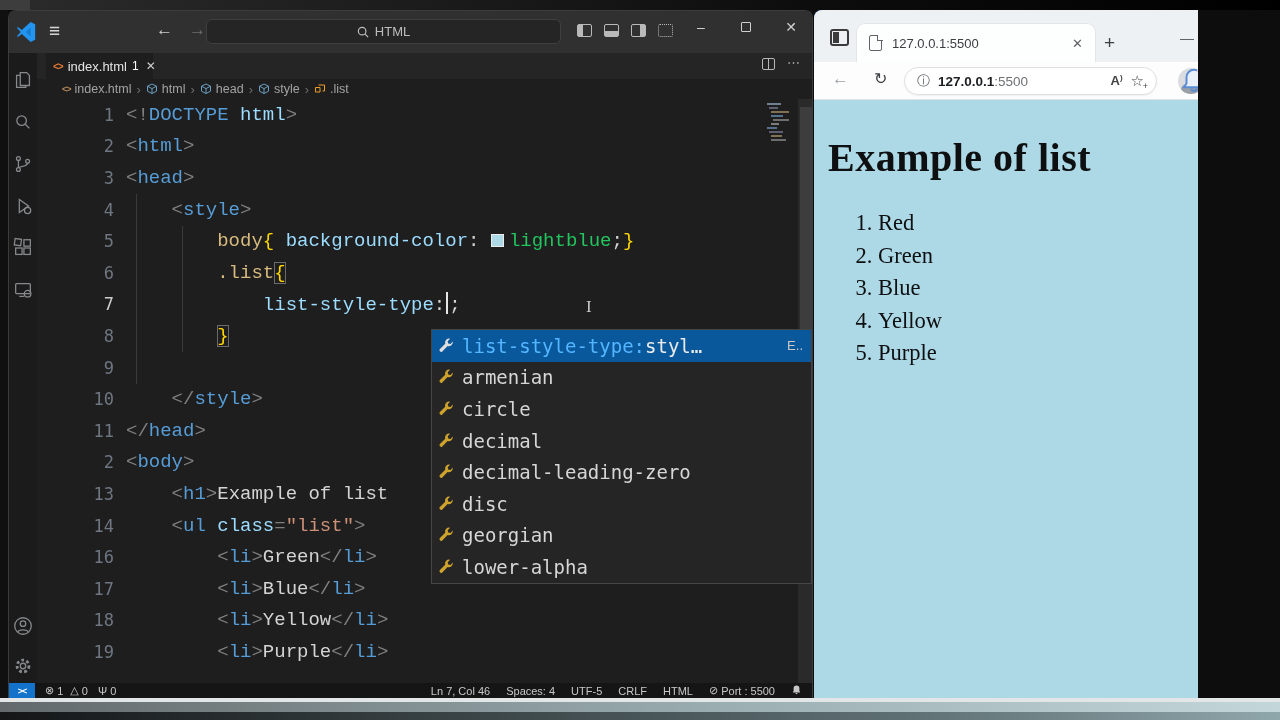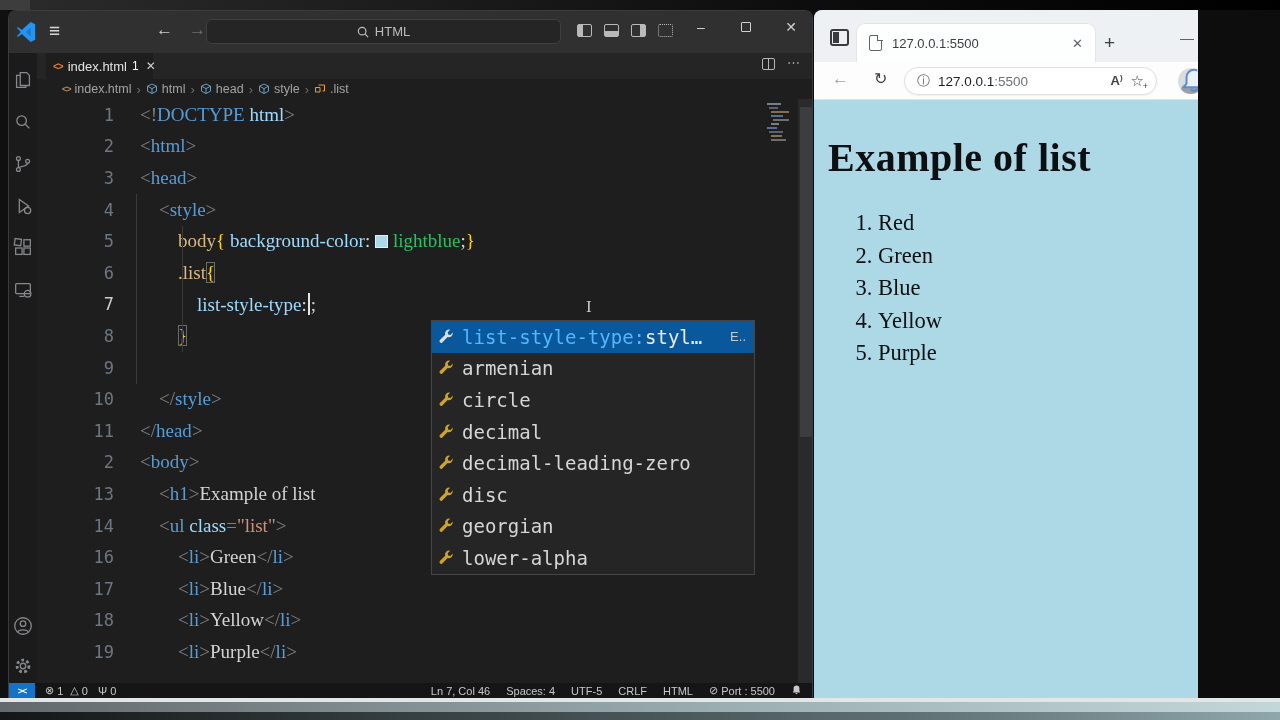--- a/index.html
+++ b/index.html
@@ -61,37 +61,37 @@
                  font-size:12.5px; color:#a3a3a3; }
   .crumb { display:flex; align-items:center; gap:4px; }
   .crumb-sep { color:#6d6d6d; font-size:13px; }
   .crumb .angle-ic { color:#b98b5a; font-size:9px; font-weight:bold; letter-spacing:-1px; }
   .cube { width:12px; height:12px; }
 
   .editor { position:absolute; left:28px; top:88px; width:777px; height:585px; background:#1e1e1e; overflow:hidden; }
   .line { display:flex; height:31.6px; align-items:center; }
   .ln { flex:0 0 77px; text-align:right; color:#6e7681; font-family:"DejaVu Sans Mono", monospace; font-size:17px; }
   .ln.active { color:#cccccc; }
-  .code { margin-left:26px; white-space:pre; font-family:Liberation Serif, serif; font-size:19px; }
+  .code { margin-left:12px; white-space:pre; font-family:Liberation Mono, monospace; font-size:19px; }
   .pun{color:#808080} .tag{color:#569cd6} .attr{color:#9cdcfe} .str{color:#ce9178}
   .sel{color:#d7ba7d} .prop{color:#9cdcfe} .val{color:#22c55e} .pln{color:#d4d4d4}
   .brc{color:#ffd700}
   .brm{color:#ffd700; outline:1px solid #6b6b6b; outline-offset:-1px;}
   .cur{display:inline-block;width:2px;height:22px;background:#e6e6e6;vertical-align:-4px;margin:0 1px 0 1px;}
   .swatch{display:inline-block;width:13px;height:13px;background:#add8e6;border:1px solid #ececec;margin:0 5px -1px 0;}
   .iguide { position:absolute; width:1px; background:#3a3a3a; }
   .ig1 { left:99px; top:95px; height:190px; }
   .ig2 { left:145px; top:127px; height:126px; }
   .minimap { position:absolute; left:730px; top:3px; width:28px; height:42px; opacity:.9; }
   .vscroll { position:absolute; left:761px; top:0; width:16px; height:585px; background:#2a2a2a; }
   .vscroll .slider { position:absolute; left:2px; top:8px; width:12px; height:330px; background:#3d3d3d; }
   .mouse-ibeam { position:absolute; left:549px; top:198px; color:#c8c8c8;
                  font-family:"Liberation Serif", serif; font-size:17px; }
 
-  .suggest { position:absolute; left:394px; top:221px; width:324px; background:#252526;
+  .suggest { position:absolute; left:394px; top:230px; width:381px; background:#252526;
              border:1px solid #454545; z-index:5; font-family:"DejaVu Sans Mono", monospace; }
   .srow { height:31.6px; display:flex; align-items:center; padding:0 8px 0 6px; font-size:19px; color:#d6d6d6; }
   .srow .ic { width:16px; height:16px; margin-right:8px; fill:#cda22d; flex:0 0 16px; }
   .srow.selected { background:#09589c; }
   .srow.selected .ic { fill:#dddddd; }
   .srow.selected .match { color:#53b6ff; }
   .srow.selected .rest { color:#eaeaea; }
   .srow .detail { margin-left:auto; font-size:13px; color:#c9c9c9; font-family:"Liberation Sans", sans-serif; }
 
   .vstatus { position:absolute; left:0; bottom:0; width:100%; height:15px; background:#151515;
@@ -124,21 +124,21 @@
   .bmax { position:absolute; left:418px; top:25px; width:11px; height:11px; border:1.4px solid #5f6368; border-radius:1px; }
   .btoolbar { position:absolute; left:0; top:52px; width:100%; height:38px; background:#fdfdfd;
               border-bottom:1px solid #e2e5e7; }
   .bback { position:absolute; left:18px; top:7px; font-size:17px; color:#9aa0a6; }
   .brefresh { position:absolute; left:60px; top:7px; font-size:16px; color:#3c4043; }
   .bpill { position:absolute; left:90px; top:5px; width:253px; height:28px; background:#fff;
            border:1px solid #dee1e4; border-radius:14px; box-shadow:0 1px 2px rgba(0,0,0,.06);
            display:flex; align-items:center; padding:0 12px; gap:8px; }
   .info-ic { color:#5f6368; font-size:13px; }
   .urltext { font-size:13.5px; }
-  .urlhost { color:#1c1e21; font-weight:normal; }
+  .urlhost { color:#1c1e21; font-weight:bold; }
   .urlport { color:#6d7175; }
   .read-ic { margin-left:auto; color:#444; font-size:13px; font-weight:bold; }
   .read-ic sup { font-size:8px; }
   .fav-ic { color:#444; font-size:15px; position:relative; }
   .fav-ic i { position:absolute; right:-4px; bottom:-1px; font-style:normal; font-size:9px; }
   .avatar { position:absolute; left:364px; top:6px; width:26px; height:26px; border-radius:50%;
             background:#dadce0; overflow:hidden; }
   .avatar::before { content:""; position:absolute; left:8px; top:4px; width:10px; height:10px;
                     border-radius:50%; background:#9aa0a6; }
   .avatar::after { content:""; position:absolute; left:3px; top:15px; width:20px; height:12px;

